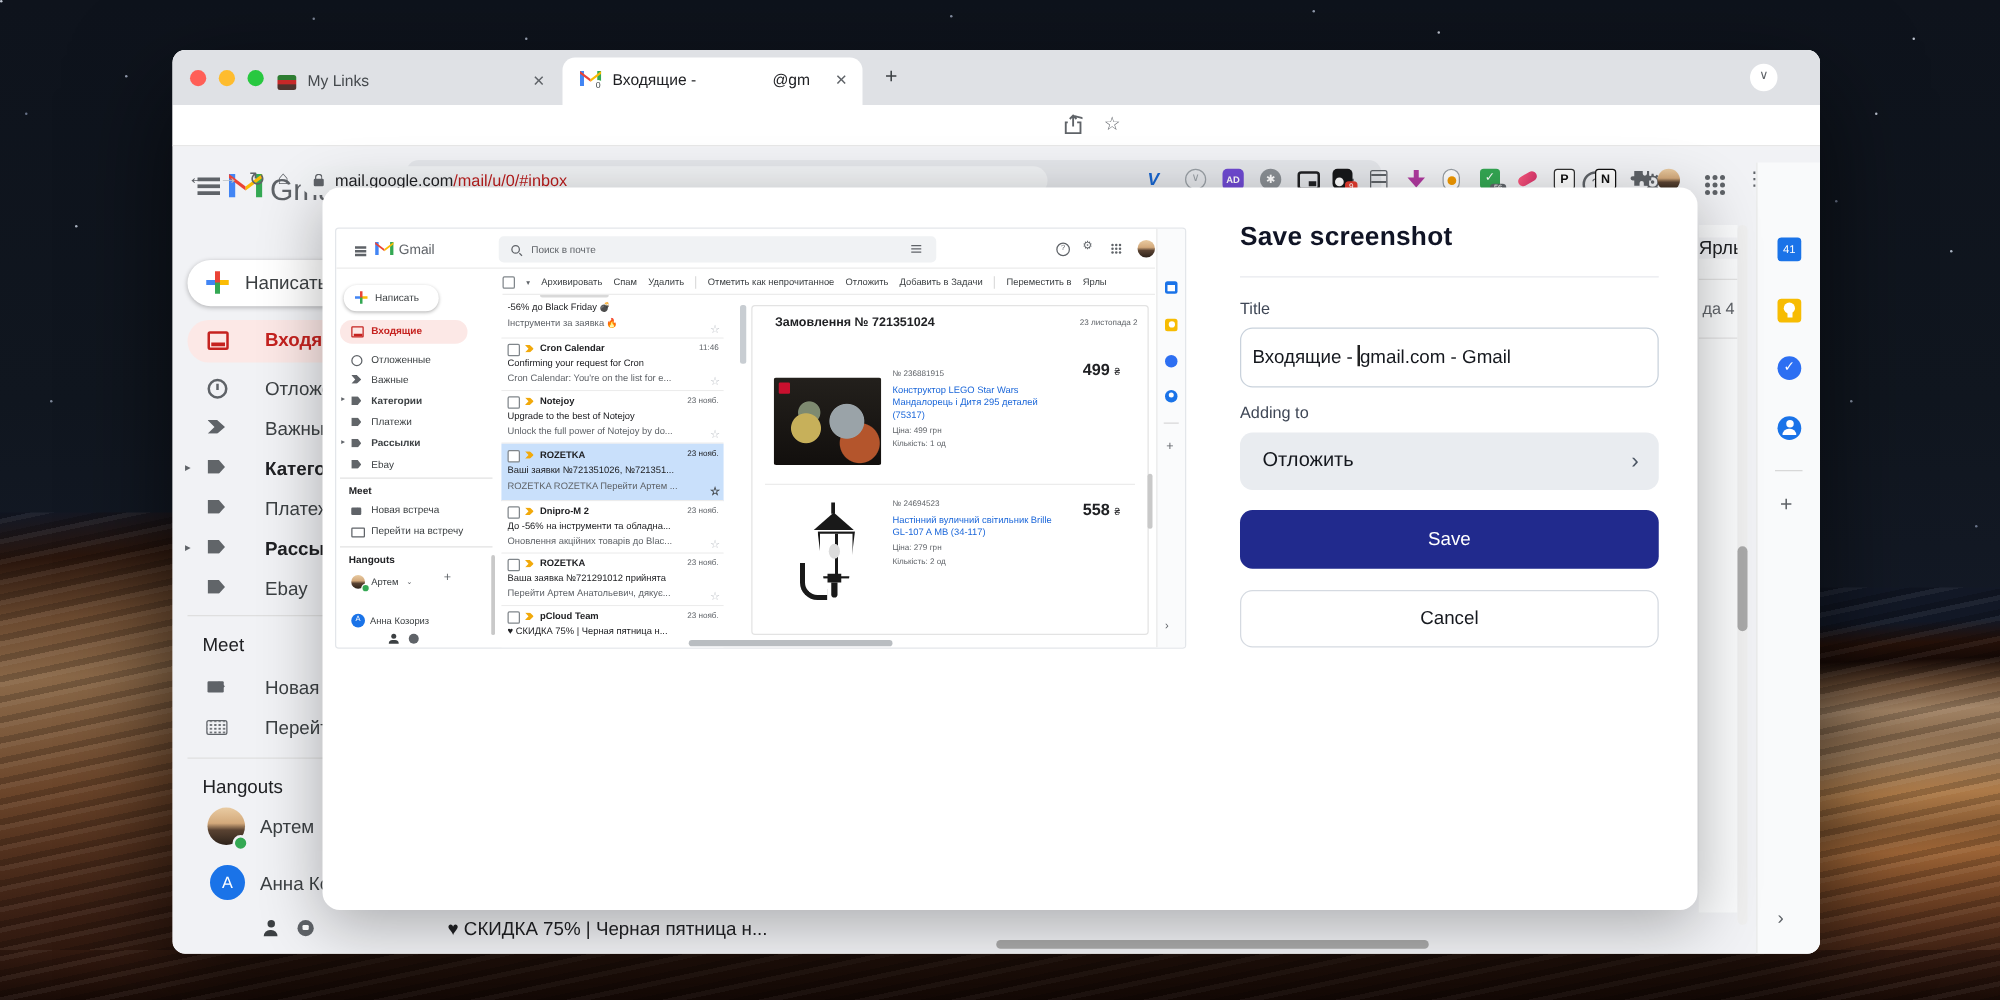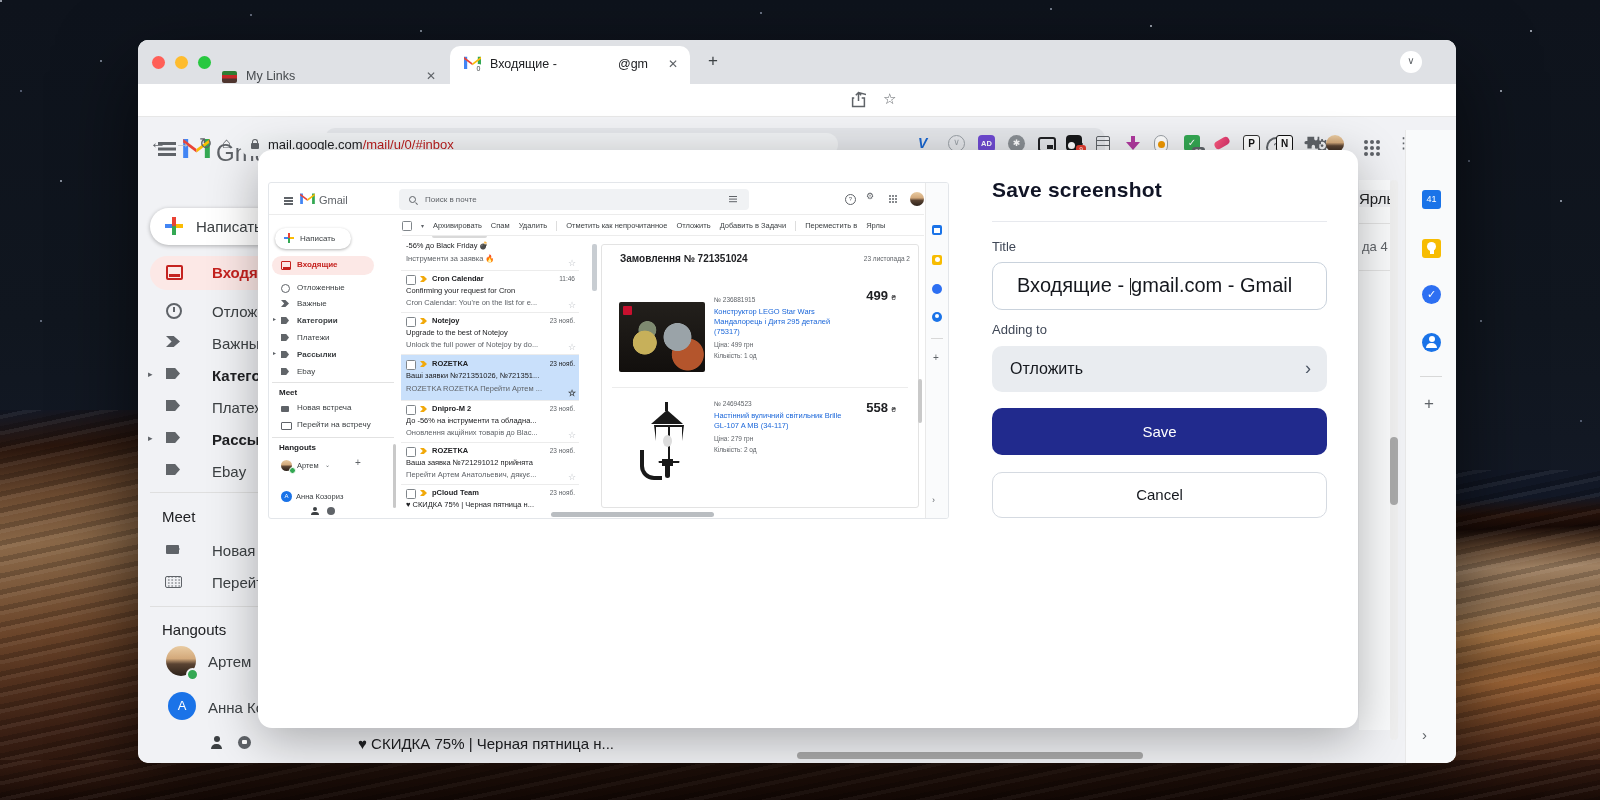--- a/index.html
+++ b/index.html
@@ -15,21 +15,21 @@
     1050px 8px #aab4c8,1468px 160px #77829a,20px 90px #77829a,1580px 420px #77829a}
   .rockr{right:0;top:470px;width:150px;bottom:0;background:linear-gradient(178deg,#121826 0%,#121826 9%,#251109 14%,#170a06 18%,#6b4e36 24%,#a08264 30%,#8f7052 36%,#9a7856 42%,#ad7a48 50%,#8a5c34 58%,#9c6436 64%,#7a4a28 72%,#542f1b 82%,#331a0f 92%,#23100a 100%)}
   .rockr:after,.rockl:after,.rockb:after{content:"";position:absolute;inset:0;background:repeating-linear-gradient(168deg,rgba(0,0,0,.16) 0 5px,rgba(255,255,255,.05) 5px 9px,transparent 9px 16px)}
   .rockl{left:0;top:410px;width:140px;bottom:0;background:linear-gradient(175deg,#121826 0%,#2a160d 10%,#6b4a30 22%,#8a6848 34%,#7d5a3c 44%,#6b452a 56%,#51301d 68%,#371d12 82%,#200f08 100%)}
   .rockb{left:0;right:0;top:760px;height:40px;background:linear-gradient(180deg,#331a10,#190b06)}
   
   .window{left:138px;top:40px;width:1318px;height:723px;border-radius:10px;overflow:hidden;
           background:#fff;box-shadow:0 30px 80px rgba(0,0,0,.6);z-index:10}
   .tabstrip{left:0;top:0;right:0;height:44px;background:#dfe1e5;z-index:3}
   .light{width:13px;height:13px;border-radius:50%;top:16px}
-  .tab-inactive{left:70px;top:15px;width:242px;height:44px;color:#45494d}
+  .tab-inactive{left:70px;top:4px;width:242px;height:44px;color:#45494d}
   .tab-active{left:312px;top:6px;width:240px;height:38px;background:#fff;border-radius:10px 10px 0 0;z-index:3}
   .tabttl{font-size:12.5px;white-space:nowrap}
   .tclose{font-size:12px;color:#5f6368}
   .newtab{font-size:17px;color:#3c4043}
   .ovfl{width:22px;height:22px;border-radius:50%;background:#fff;color:#5f6368;text-align:center;line-height:20px;font-size:10px}
   .toolbar{left:0;top:44px;right:0;height:32px;background:#fff;border-bottom:1px solid #e7e7e7;z-index:3}
   .navg{font-size:16px;color:#5f6368;top:50px}
   .pill{left:102px;top:49px;width:598px;height:23px;border-radius:12px;background:#f0f2f4}
   .url{font-size:13px;line-height:23px;white-space:nowrap}
   .lock{width:8px;height:6px;background:#5f6368;border-radius:1px;top:10px;left:11px}
@@ -148,21 +148,21 @@
   .mcont{width:10px;height:10px;background:#1a73e8;border-radius:50%}
   .mcont:after{content:"";position:absolute;left:3px;top:1.5px;width:4px;height:4px;border-radius:50%;background:#fff}
   .mpersoni{width:8px;height:8px}
   .mpersoni:before{content:"";position:absolute;left:2px;top:0;width:4px;height:4px;border-radius:50%;background:#3c4043}
   .mpersoni:after{content:"";position:absolute;left:0;bottom:0;width:8px;height:3px;border-radius:3px 3px 0 0;background:#3c4043}
   .mhangi{width:8px;height:8px;border-radius:50%;background:#5f6368}
   
   .fh{left:734px;top:28px;font-size:21px;font-weight:600;color:#101425;letter-spacing:.2px}
   .fdiv{left:734px;top:71px;width:335px;height:1px;background:#e7e9ee}
   .flbl{font-size:13px;color:#3f4756}
-  .finput{left:734px;top:112px;width:335px;height:48px;border:1.5px solid #c9d2dc;border-radius:10px;box-sizing:border-box;font-size:20px;color:#15181e;line-height:45px;padding-left:24px;white-space:nowrap;overflow:hidden}
+  .finput{left:734px;top:112px;width:335px;height:48px;border:1.5px solid #c9d2dc;border-radius:10px;box-sizing:border-box;font-size:15px;color:#15181e;line-height:45px;padding-left:9px;white-space:nowrap;overflow:hidden}
   .caret{display:inline-block;width:1.5px;height:17px;background:#222;vertical-align:-3px}
   .fselect{left:734px;top:196px;width:335px;height:46px;background:#e9ecf0;border-radius:10px;box-sizing:border-box;font-size:16px;color:#15181e;line-height:46px;padding-left:18px}
   .chevr{position:absolute;right:16px;top:0;font-size:18px;color:#4b5563;line-height:44px}
   .fsave{left:734px;top:258px;width:335px;height:47px;background:#212a8d;border-radius:10px;color:#fff;font-size:15px;text-align:center;line-height:47px;cursor:pointer}
   .fcancel{left:734px;top:322px;width:335px;height:46px;background:#fff;border:1.5px solid #d5dae1;border-radius:10px;box-sizing:border-box;color:#15181e;font-size:15px;text-align:center;line-height:43px;cursor:pointer}
   .nowrap{white-space:nowrap}
 </style>
 </head>
 <body>
 

